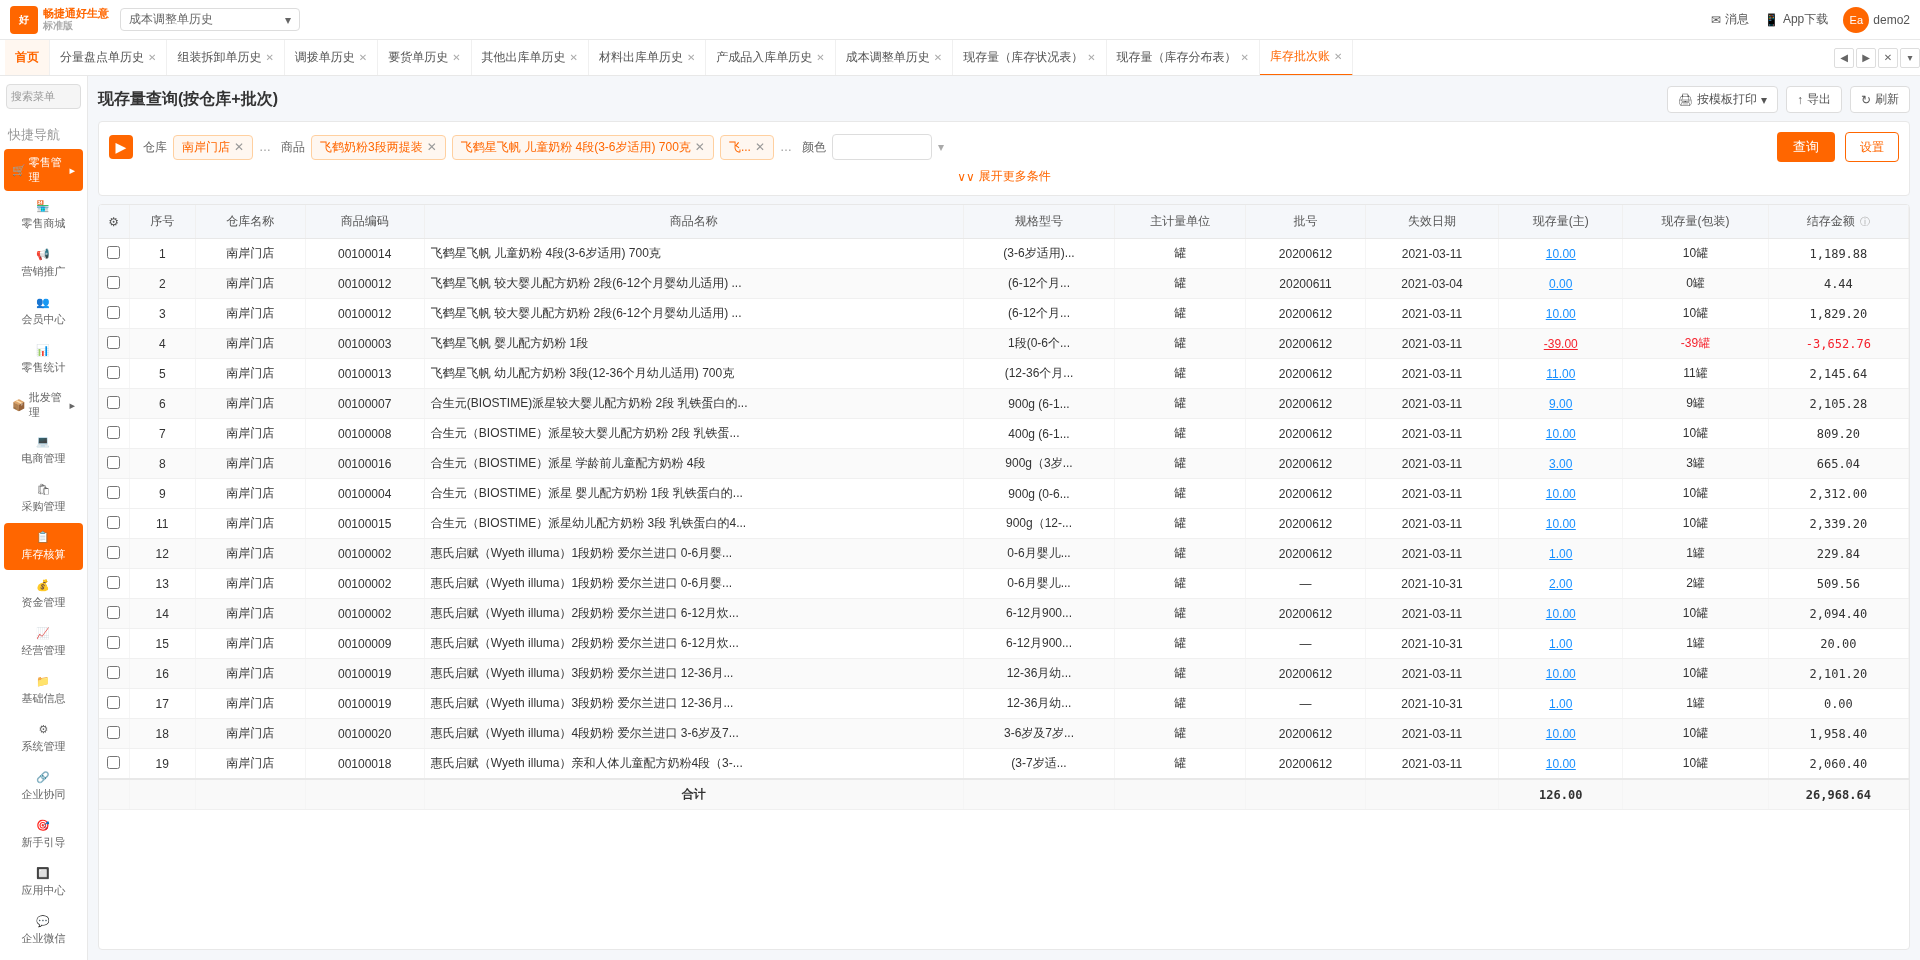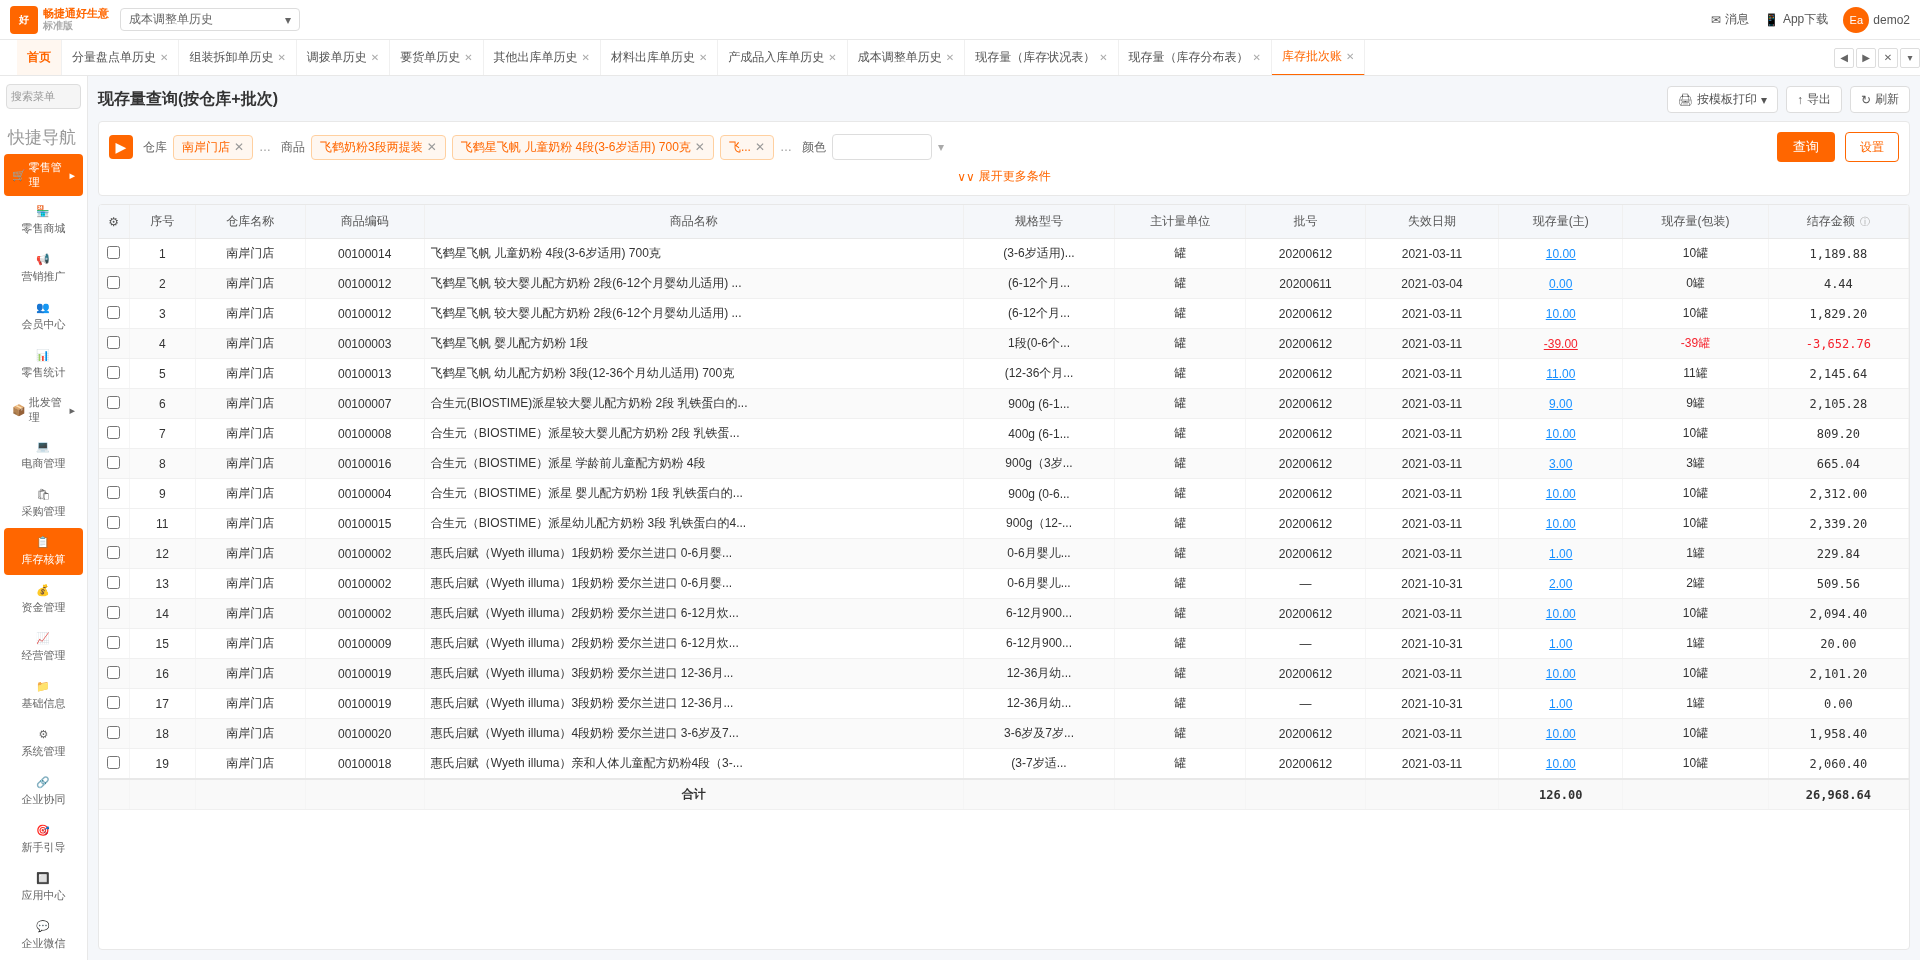--- a/index.html
+++ b/index.html
@@ -7,38 +7,38 @@
 
     
     .top-bar { display: flex; align-items: center; background: #fff; height: 40px; padding: 0 10px; border-bottom: 1px solid #e8e8e8; gap: 10px; }
     .logo { display: flex; align-items: center; gap: 5px; font-size: 13px; font-weight: bold; color: #ff6600; min-width: 100px; }
     .logo-icon { width: 28px; height: 28px; background: #ff6600; border-radius: 4px; display: flex; align-items: center; justify-content: center; color: white; font-size: 10px; }
     .tab-selector { display: flex; align-items: center; border: 1px solid #ddd; border-radius: 4px; padding: 2px 8px; font-size: 12px; color: #666; min-width: 180px; cursor: pointer; }
     .top-right { margin-left: auto; display: flex; align-items: center; gap: 15px; }
     .top-right-item { display: flex; align-items: center; gap: 4px; color: #555; cursor: pointer; font-size: 12px; }
 
     
-    .nav-tabs { display: flex; align-items: center; background: #fff; height: 36px; border-bottom: 1px solid #e8e8e8; overflow: hidden; padding-left: 17px; }
+    .nav-tabs { display: flex; align-items: center; background: #fff; height: 36px; border-bottom: 1px solid #e8e8e8; overflow: hidden; padding-left: 5px; }
     .nav-tab { display: flex; align-items: center; padding: 0 10px; height: 36px; font-size: 12px; color: #555; cursor: pointer; border-right: 1px solid #f0f0f0; white-space: nowrap; gap: 4px; flex-shrink: 0; }
     .nav-tab.home { background: #fff7f0; color: #ff6600; font-weight: bold; }
     .nav-tab.active { background: #fff; border-bottom: 2px solid #ff6600; color: #ff6600; }
     .nav-tab .close-btn { color: #aaa; font-size: 10px; }
     .nav-tabs-scroll { display: flex; align-items: center; overflow: hidden; flex: 1; }
     .nav-tabs-arrows { display: flex; align-items: center; gap: 2px; margin-left: 2px; }
     .nav-arrow { width: 20px; height: 20px; border: 1px solid #ddd; border-radius: 2px; display: flex; align-items: center; justify-content: center; cursor: pointer; color: #666; font-size: 10px; }
 
     
     .main-layout { display: flex; height: calc(100vh - 76px); }
 
     
     .sidebar { width: 88px; background: #fff; border-right: 1px solid #e8e8e8; display: flex; flex-direction: column; overflow-y: auto; }
     .sidebar-search { padding: 8px 6px; }
     .sidebar-search-btn { width: 100%; background: #f5f5f5; border: 1px solid #ddd; border-radius: 4px; padding: 4px; font-size: 11px; color: #999; cursor: pointer; text-align: left; }
     .sidebar-nav { padding: 5px 0; }
-    .sidebar-nav-label { padding: 4px 8px; font-size: 17px; color: #999; }
+    .sidebar-nav-label { padding: 4px 8px; font-size: 13px; color: #999; }
     .sidebar-item { display: flex; flex-direction: column; align-items: center; padding: 8px 4px; cursor: pointer; color: #666; font-size: 11px; gap: 3px; border-radius: 4px; margin: 1px 4px; }
     .sidebar-item.active { background: #ff6600; color: white; }
 
     
     .content { flex: 1; display: flex; flex-direction: column; overflow: hidden; padding: 10px; background: #f5f7fa; }
 
     
     .page-header { display: flex; align-items: center; justify-content: space-between; margin-bottom: 8px; }
     .page-title { font-size: 16px; font-weight: bold; color: #333; }
     .page-actions { display: flex; align-items: center; gap: 8px; }

